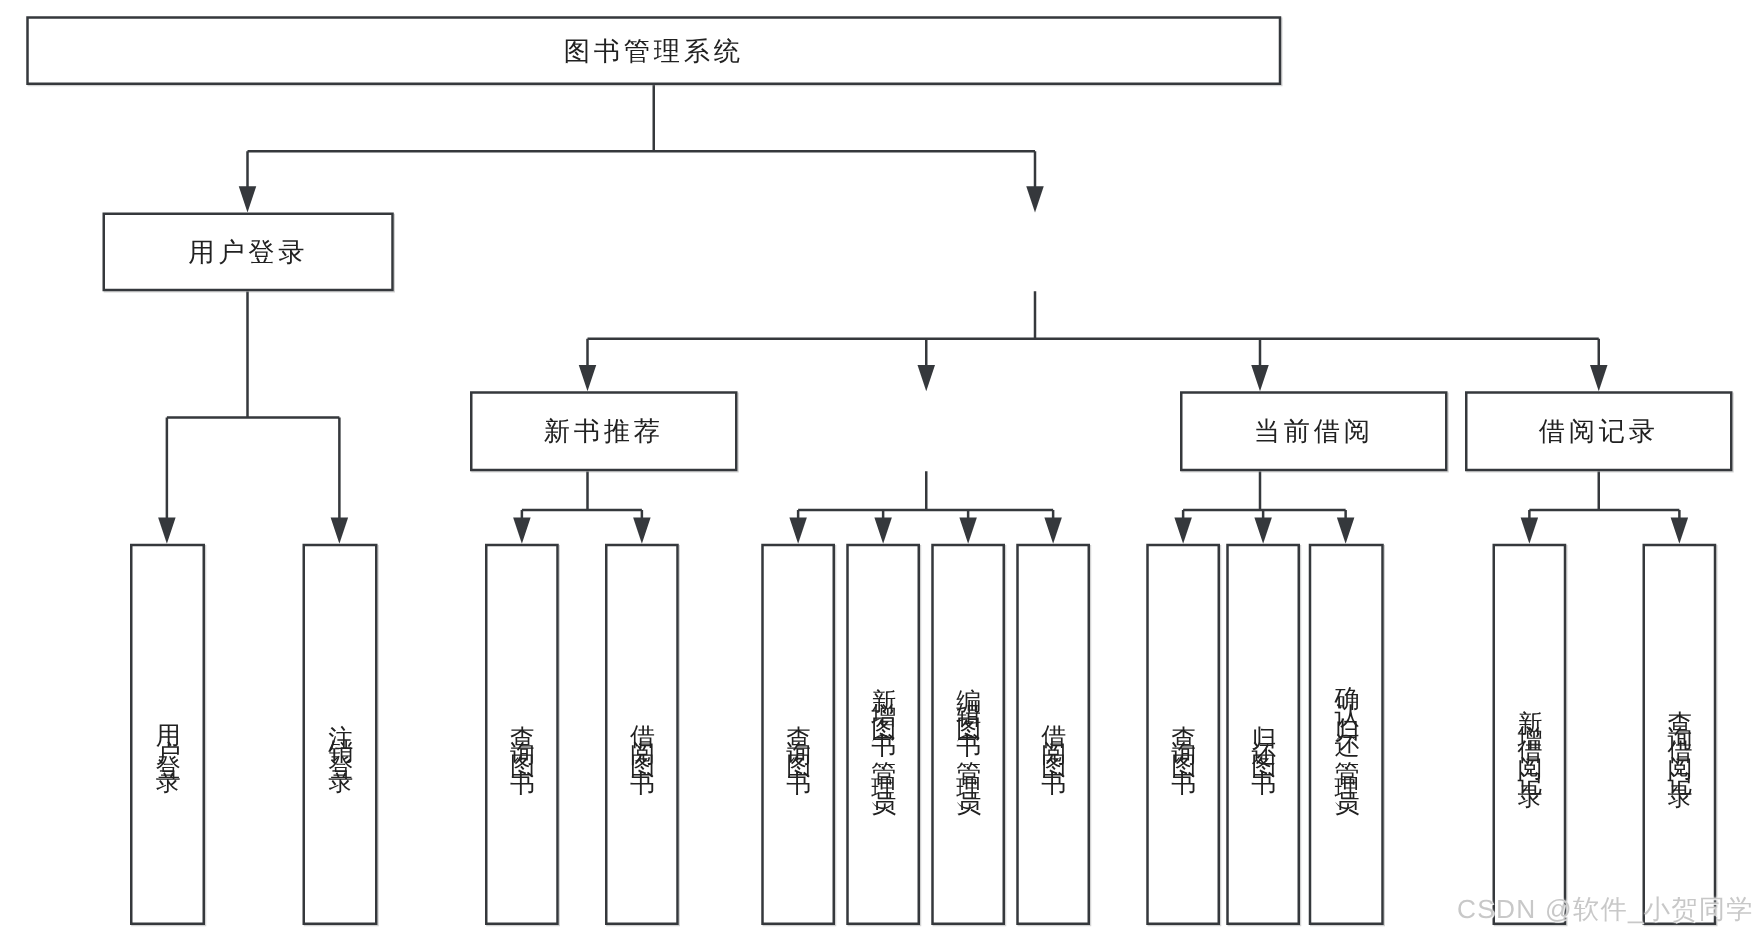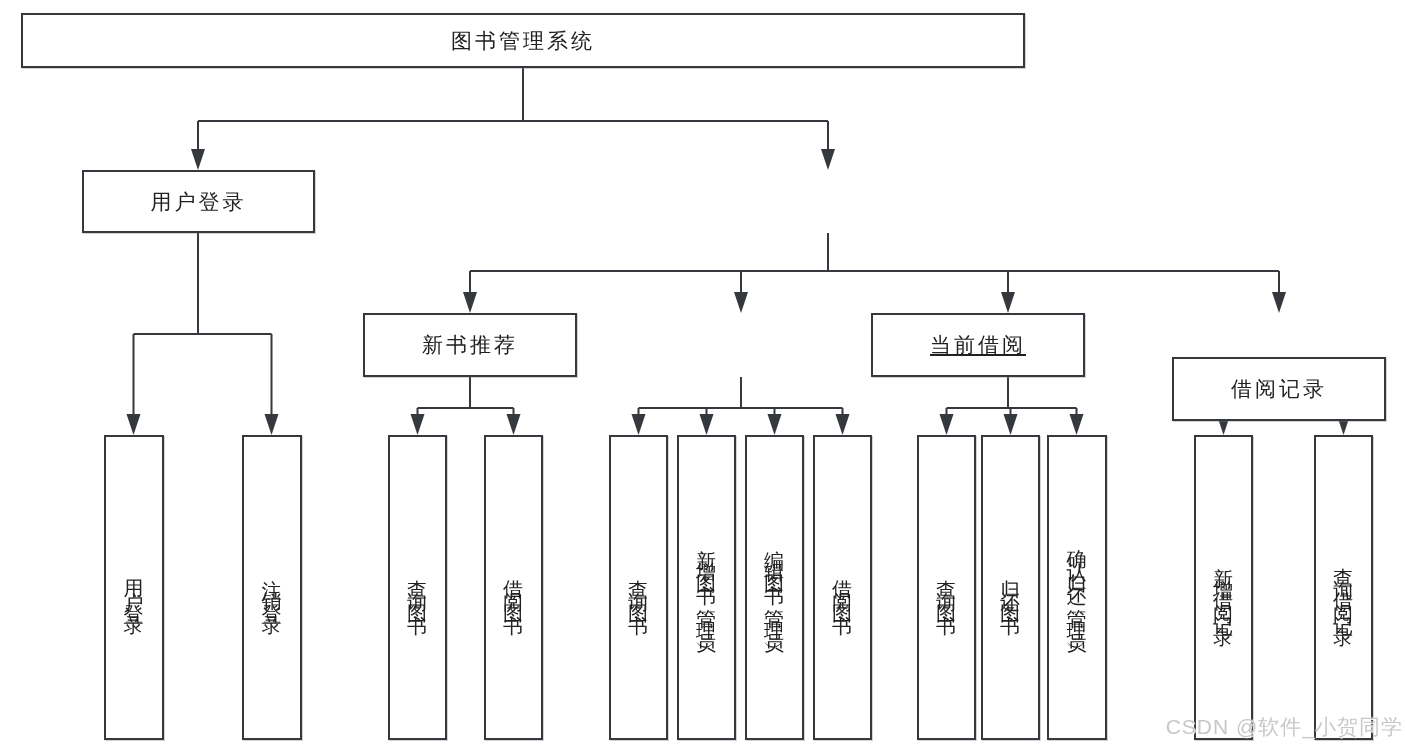--- a/index.html
+++ b/index.html
@@ -98,27 +98,27 @@
   </svg>
 
   <div class="node" style="left:21px; top:13px; width:1004px; height:55px;">
     <span class="hlabel">图书管理系统</span>
   </div>
 
   <div class="node" style="left:82px; top:170px; width:233px; height:63px;">
     <span class="hlabel">用户登录</span>
   </div>
 
-  <div class="node" style="left:363px; top:313px; width:214px; height:64px;">
+  <div class="node" style="left:376px; top:313px; width:214px; height:64px;">
     <span class="hlabel">新书推荐</span>
   </div>
-  <div class="node" style="left:871px; top:313px; width:214px; height:64px;text-decoration:underline;">
+  <div class="node" style="left:944px; top:313px; width:214px; height:64px;">
     <span class="hlabel">当前借阅</span>
   </div>
-  <div class="node" style="left:1172px; top:313px; width:214px; height:64px;margin-top:44px;">
+  <div class="node" style="left:1172px; top:313px; width:214px; height:64px;">
     <span class="hlabel">借阅记录</span>
   </div>
 
   <div class="node" style="left:104px; top:435px; width:60px; height:305px;">
     <span class="vlabel">用户登录</span>
   </div>
   <div class="node" style="left:242px; top:435px; width:60px; height:305px;">
     <span class="vlabel">注销登录</span>
   </div>
 

